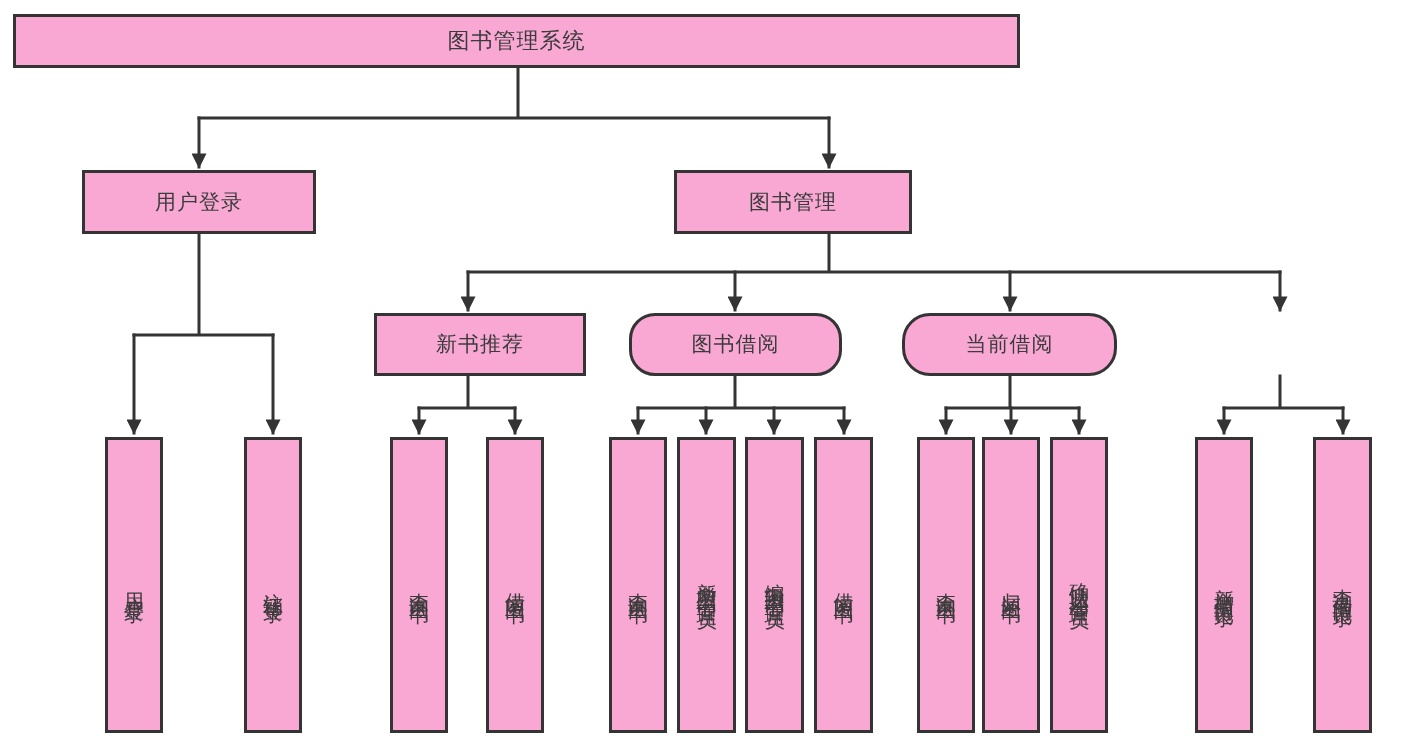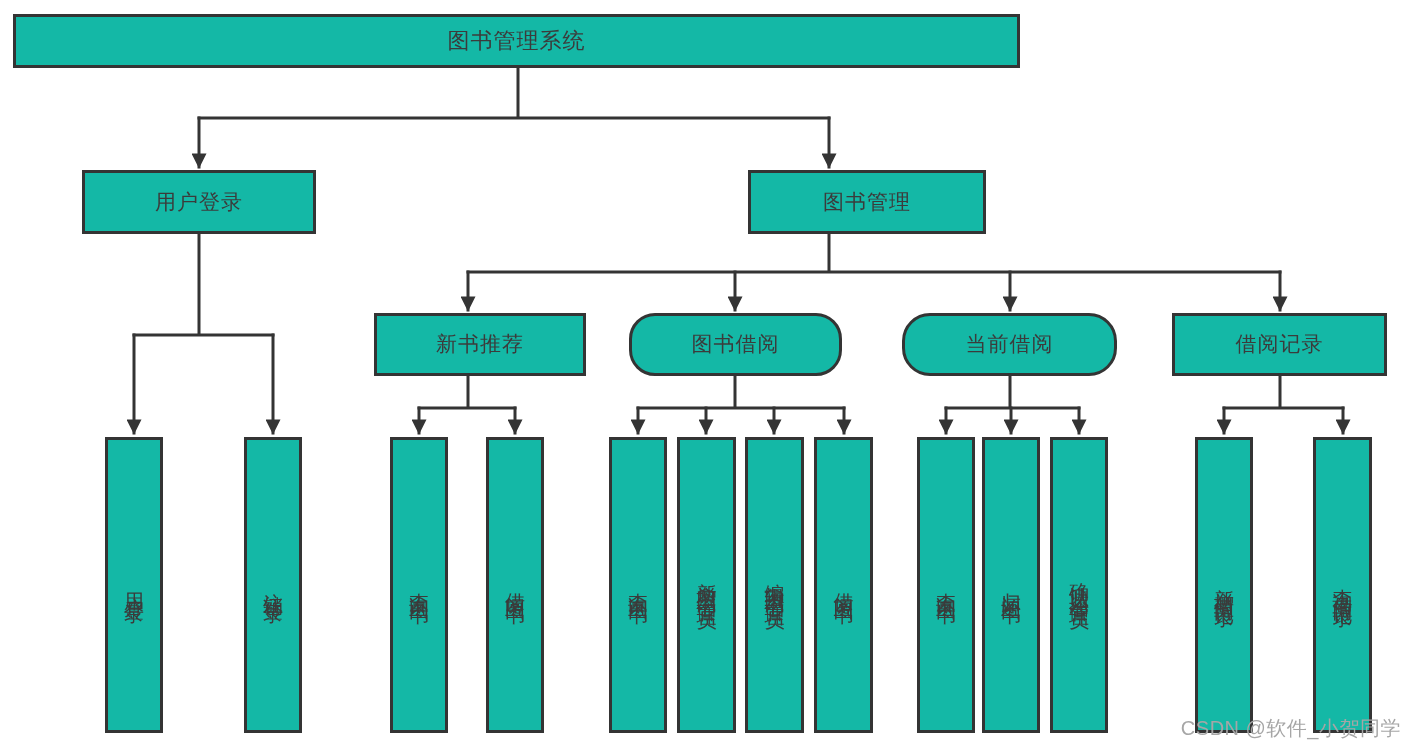--- a/index.html
+++ b/index.html
@@ -18,21 +18,21 @@
   #connectors {
     position: absolute;
     left: 0;
     top: 0;
     width: 1405px;
     height: 747px;
   }
   .node {
     position: absolute;
     box-sizing: border-box;
-    background: #14b8a6;
+    background: #f9a8d4;
     border: 3px solid #343434;
     color: #3b3b3b;
     display: flex;
     align-items: center;
     justify-content: center;
     text-align: right;
     line-height: 1.25;
   }
   .node.h-root { font-size: 22px; letter-spacing: 1px; }
   .node.h-mid  { font-size: 21px; letter-spacing: 1px; }
@@ -97,40 +97,38 @@
 
       <path d="M1280 376 V408 M1224 408 H1343"></path>
       <line x1="1224" y1="408" x2="1224" y2="433" marker-end="url(#arrow)"></line>
       <line x1="1343" y1="408" x2="1343" y2="433" marker-end="url(#arrow)"></line>
     </g>
   </svg>
 
   <div class="node h-root" style="left:13px; top:14px; width:1007px; height:54px;">图书管理系统</div>
 
   <div class="node h-mid" style="left:82px; top:170px; width:234px; height:64px;">用户登录</div>
-  <div class="node h-mid" style="left:748px; top:170px; width:238px; height:64px;">图书管理</div>
+  <div class="node h-mid" style="left:674px; top:170px; width:238px; height:64px;">图书管理</div>
 
   <div class="node h-mid" style="left:362px; top:313px; width:212px; height:63px;margin-left:12px;">新书推荐</div>
   <div class="node h-mid" style="left:629px; top:313px; width:213px; height:63px;border-radius:26px;">图书借阅</div>
   <div class="node h-mid" style="left:902px; top:313px; width:215px; height:63px;border-radius:28px;">当前借阅</div>
-  <div class="node h-mid" style="left:1172px; top:313px; width:215px; height:63px;">借阅记录</div>
 
   <div class="node leaf" style="left:105px; top:437px; width:58px; height:296px;">用户登录</div>
   <div class="node leaf" style="left:244px; top:437px; width:58px; height:296px;">注销登录</div>
 
   <div class="node leaf" style="left:390px; top:437px; width:58px; height:296px;">查询图书</div>
   <div class="node leaf" style="left:486px; top:437px; width:58px; height:296px;">借阅图书</div>
 
   <div class="node leaf" style="left:609px; top:437px; width:58px; height:296px;">查询图书</div>
   <div class="node leaf" style="left:677px; top:437px; width:59px; height:296px;">新增图书（管理员）</div>
   <div class="node leaf" style="left:745px; top:437px; width:59px; height:296px;">编辑图书（管理员）</div>
   <div class="node leaf" style="left:814px; top:437px; width:59px; height:296px;">借阅图书</div>
 
   <div class="node leaf" style="left:917px; top:437px; width:58px; height:296px;">查询图书</div>
   <div class="node leaf" style="left:982px; top:437px; width:58px; height:296px;">归还图书</div>
   <div class="node leaf" style="left:1050px; top:437px; width:58px; height:296px;">确认归还（管理员）</div>
 
   <div class="node leaf" style="left:1195px; top:437px; width:58px; height:296px;">新增借阅记录</div>
   <div class="node leaf" style="left:1313px; top:437px; width:59px; height:296px;">查询借阅记录</div>
 
-  <div class="watermark">CSDN @软件_小贺同学</div>
 
 </div>
 
 </body></html>

